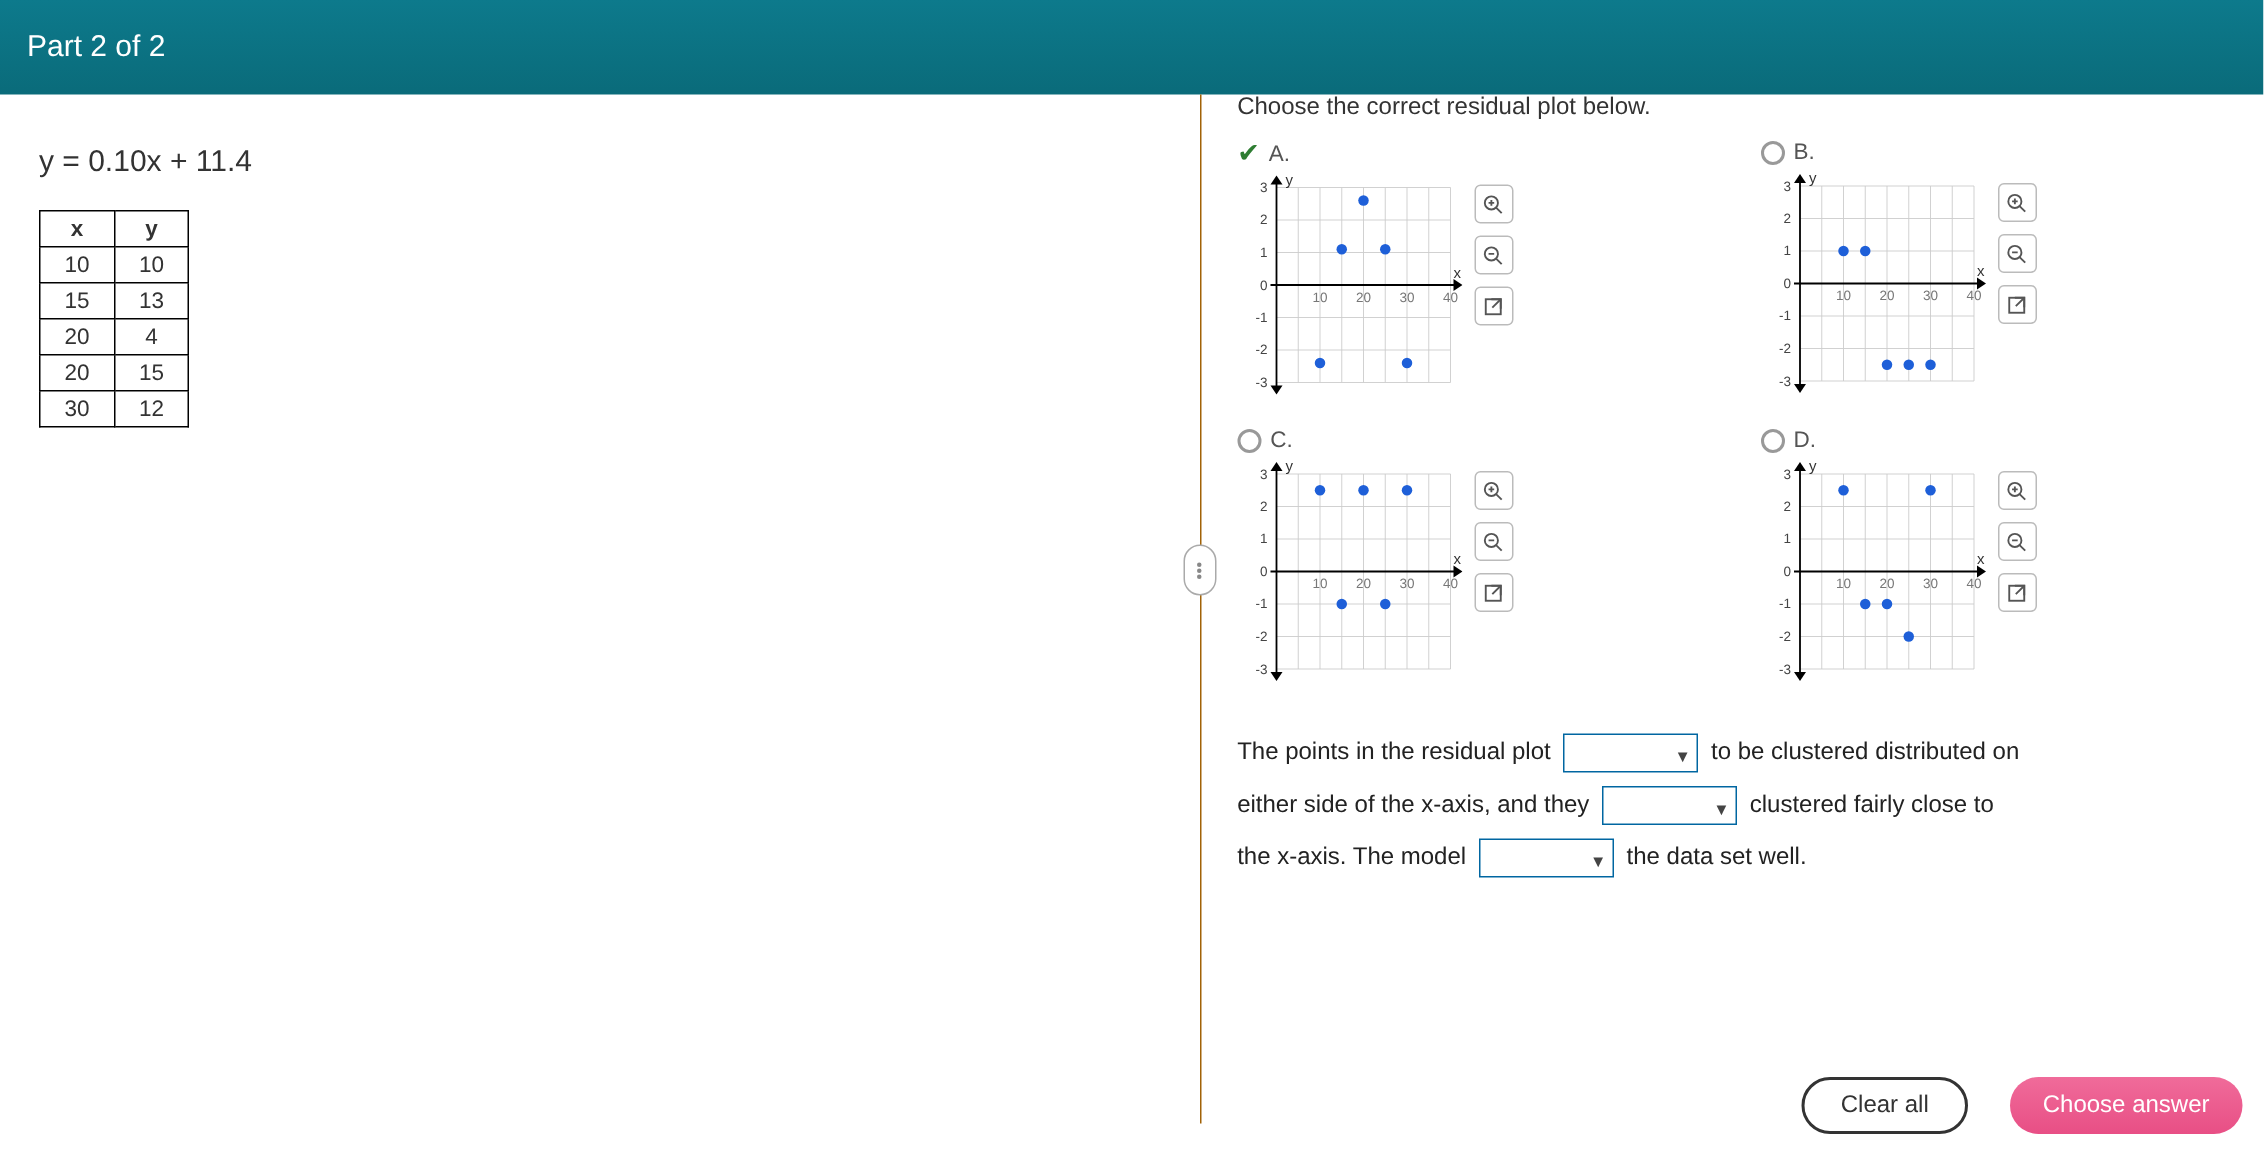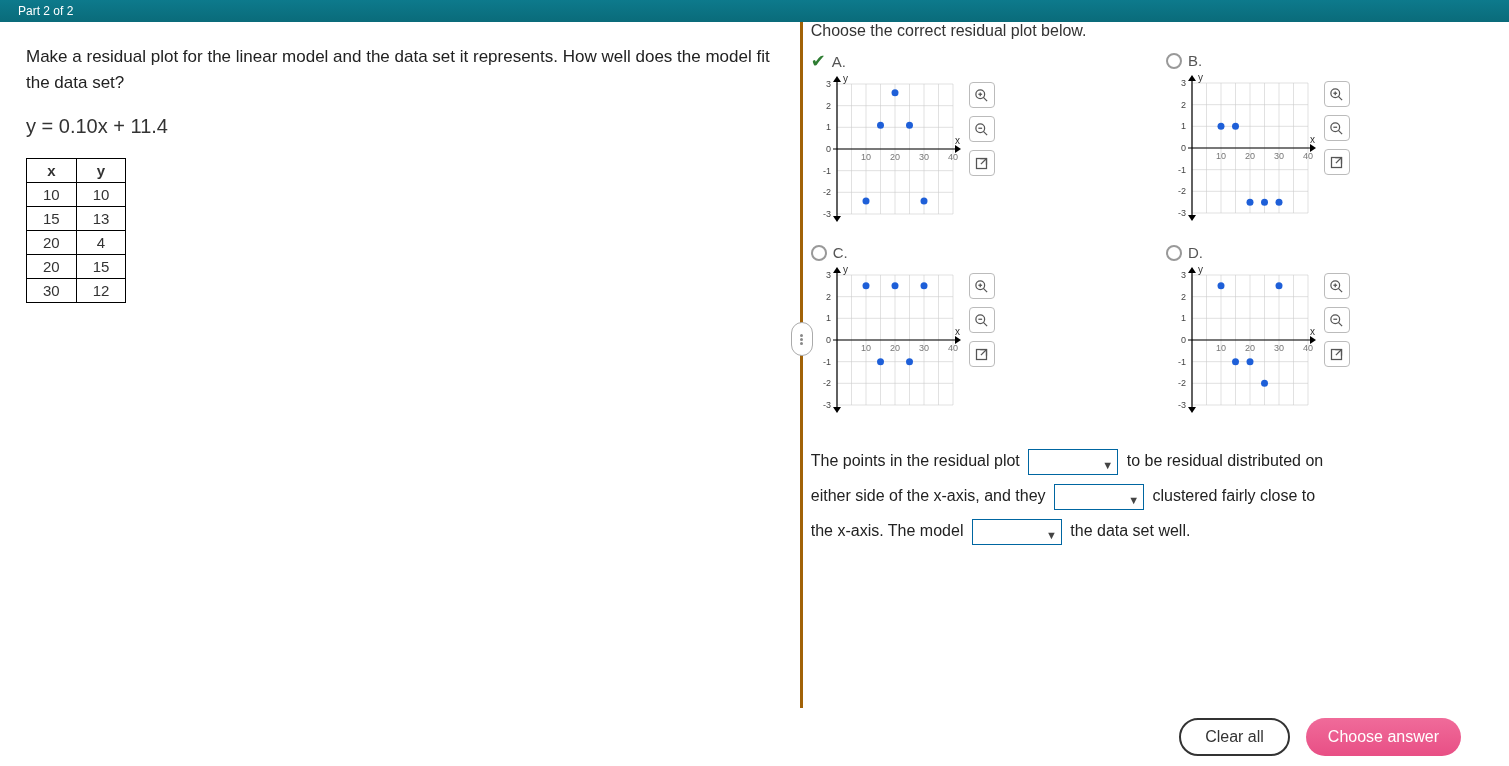--- a/index.html
+++ b/index.html
@@ -1,20 +1,20 @@
 <!DOCTYPE html>
 <html><head>
 <meta charset="utf-8">
 <style>
 *{box-sizing:border-box;margin:0;padding:0}
 body{font-family:Arial,Helvetica,sans-serif;background:#fff;width:1509px;height:766px;overflow:hidden}
-.header{background:linear-gradient(#0d7a8c,#0a6b7a);color:#fff;padding:4px 18px;font-size:12px}
+.header{background:linear-gradient(#0d7a8c,#0a6b7a);color:#fff;padding:20px 18px;font-size:20px}
 .content{display:flex;height:calc(100% - 80px)}
 .left{width:53%;padding:22px 26px;color:#333}
-.right{width:47%;padding:6px 20px 0 8px;color:#333;border-left:3px solid #a16207;position:relative}
+.right{width:47%;padding:6px 20px 0 24px;color:#333;border-left:1px solid #a16207;position:relative}
 .q-text{font-size:17px;line-height:1.55;margin-bottom:18px;color:#222}
 .equation{font-size:20px;margin:12px 0 20px}
 table.data{border-collapse:collapse;font-size:15px}
 table.data th,table.data td{border:1px solid #000;padding:3px 16px;text-align:center;background:#fff}
 table.data th{font-weight:bold}
 .prompt{font-size:16px;color:#333;margin-bottom:12px;margin-top:-6px}
 .options{display:flex;flex-wrap:wrap;gap:20px 50px}
 .opt{display:flex;align-items:flex-start;gap:8px;width:45%}
 .opt-main{display:flex;flex-direction:column}
 .opt-head{display:flex;align-items:center;gap:6px;font-size:15px;color:#555;margin-bottom:4px}
@@ -22,36 +22,35 @@
 .check-mark{color:#2e7d32;font-size:18px;line-height:1}
 .plot-wrap{display:flex;gap:8px}
 .plot{position:relative}
 svg.grid{display:block}
 .tools{display:flex;flex-direction:column;gap:8px;padding-top:8px}
 .tool-btn{width:26px;height:26px;border:1px solid #bbb;border-radius:4px;background:#fff;display:flex;align-items:center;justify-content:center;font-size:14px;color:#555;cursor:pointer}
 .tool-btn svg{width:15px;height:15px}
 .fill-sentence{font-size:16px;line-height:2.2;margin-top:28px;color:#222}
 .dd{display:inline-block;border:1px solid #0066a1;background:#fff;min-width:90px;height:26px;vertical-align:middle;position:relative;margin:0 4px}
 .dd::after{content:"▼";position:absolute;right:4px;top:3px;font-size:11px;color:#444}
-.footer{position:absolute;bottom:10px;right:48px;display:flex;gap:16px;align-items:flex-start}
+.footer{position:absolute;bottom:10px;right:14px;display:flex;gap:28px;align-items:flex-start}
 .btn-clear{border:2px solid #333;border-radius:22px;padding:8px 24px;background:#fff;font-size:16px;color:#333;cursor:pointer}
 .btn-check{border:none;border-radius:22px;padding:10px 22px;background:linear-gradient(#f06b9a,#e84f85);color:#fff;font-size:16px;cursor:pointer}
 .divider-handle{position:absolute;left:-12px;top:300px;width:22px;height:34px;border:1px solid #aaa;border-radius:12px;background:#fff;display:flex;align-items:center;justify-content:center;color:#888;font-size:10px;flex-direction:column;gap:1px}
 .divider-handle span{width:3px;height:3px;background:#888;border-radius:50%}
 </style>
 </head>
 <body>
 
 <div class="header">
   <span>Part 2 of 2</span>
 </div>
 
 <div class="content">
   <div class="left">
-    <p class="q-text">Make a residual plot for the linear model and the data set it represents. How well does the model fit the data set?</p>
     <p class="equation">y = 0.10x + 11.4</p>
     <table class="data">
       <thead>
           <tr id="thead-row">
             <th>x</th>
             <th>y</th>
           </tr>
         </thead>
       <tbody id="tbody">
           <tr>
@@ -392,21 +391,21 @@
                 </div>
       </div>
     </div>
           </div>
         </div>
       </div>
 
     <div class="fill-sentence">
       <span>The points in the residual plot</span>
       <span class="dd"></span>
-      <span>to be residual distributed on</span><br>
+      <span>to be clustered distributed on</span><br>
       <span>either side of the x-axis, and they</span>
       <span class="dd"></span>
       <span>clustered fairly close to</span><br>
       <span>the x-axis. The model</span>
       <span class="dd"></span>
       <span>the data set well.</span>
     </div>
   </div>
 </div>
 

